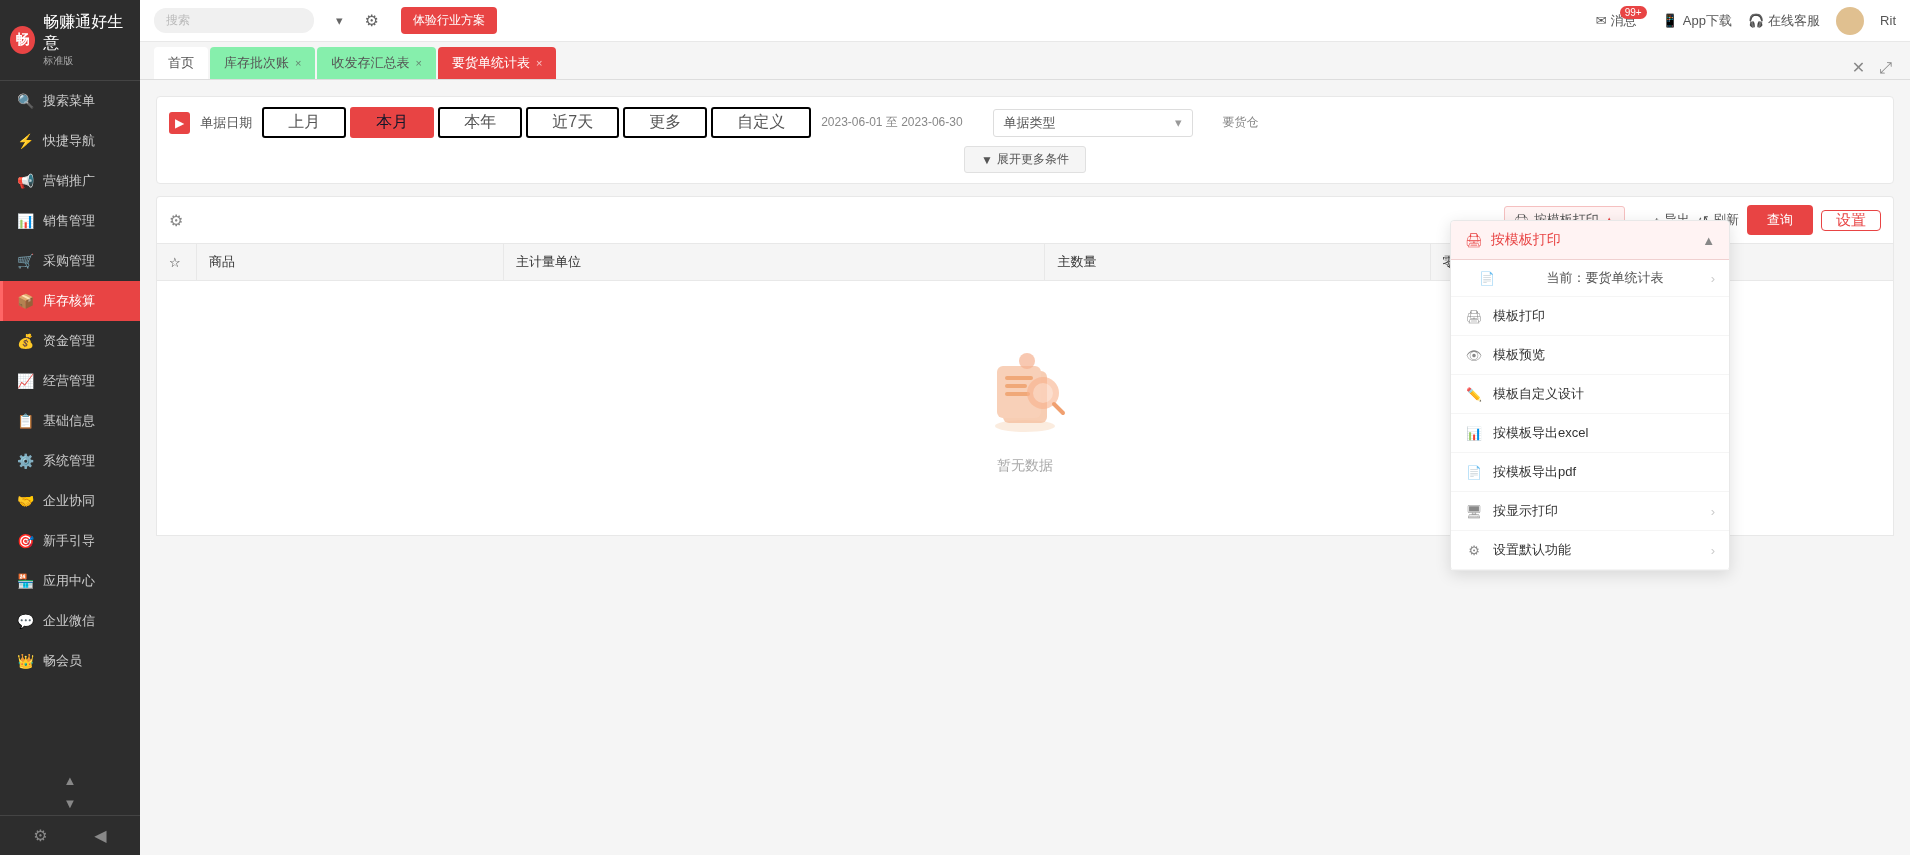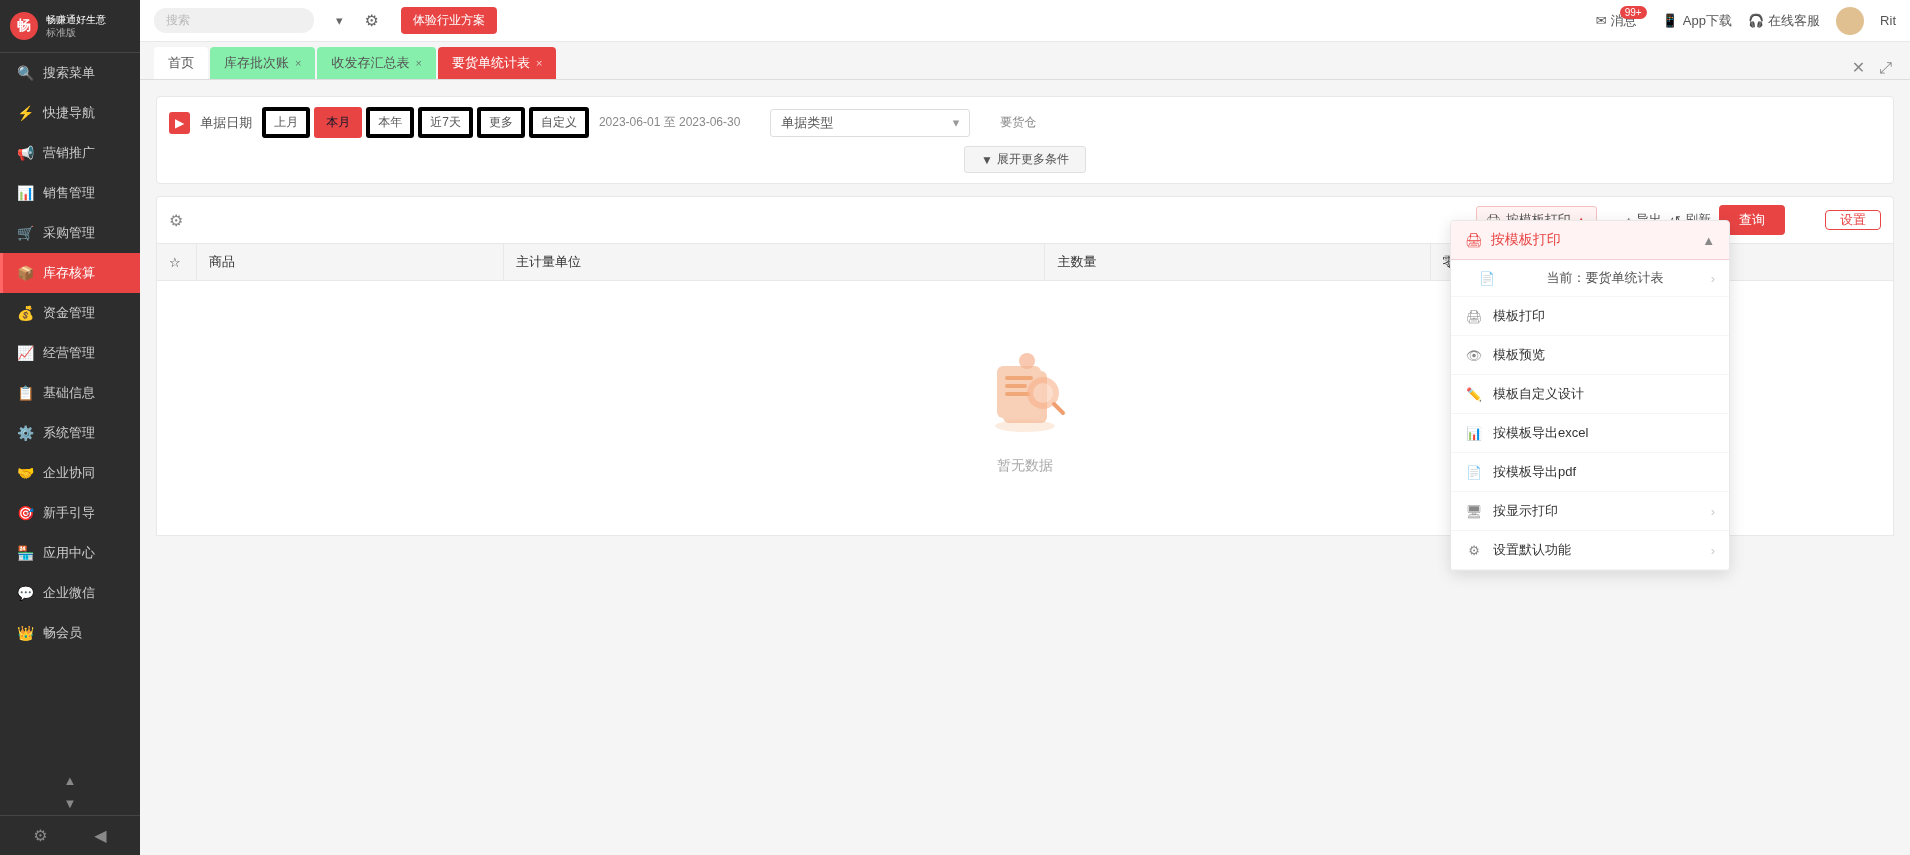--- a/index.html
+++ b/index.html
@@ -22,21 +22,21 @@
       border-bottom: 1px solid #444;
       gap: 8px;
     }
     .logo-icon {
       width: 28px; height: 28px;
       background: #e84444;
       border-radius: 50%;
       display: flex; align-items: center; justify-content: center;
       color: white; font-size: 14px; font-weight: bold;
     }
-    .logo-text { font-size: 10px; color: #fff; line-height: 1.3; }
+    .logo-text { font-size: 16px; color: #fff; line-height: 1.3; }
     .logo-badge { font-size: 10px; color: #aaa; }
 
     .sidebar-nav { flex: 1; overflow-y: auto; }
     .sidebar-item {
       display: flex; align-items: center; gap: 8px;
       padding: 11px 14px;
       cursor: pointer; color: #ccc; font-size: 13px;
       border-left: 3px solid transparent;
     }
     .sidebar-item.active { background: #e84444; color: #fff; border-left-color: #ff6666; }
@@ -131,22 +131,22 @@
       border: 1px solid #e8e8e8;
       border-radius: 4px;
       padding: 10px 12px;
       margin-bottom: 12px;
     }
     .filter-row { display: flex; align-items: center; gap: 10px; flex-wrap: wrap; }
     .filter-label { color: #555; font-size: 13px; white-space: nowrap; }
 
     .date-btns { display: flex; align-items: center; gap: 4px; }
     .date-btn {
-      padding: 3px 8px; font-size: 12px;
-      border: 4px solid #000000; border-radius: 3px;
+      padding: 3px 24px; font-size: 16px;
+      border: 2px solid #000000; border-radius: 3px;
       cursor: pointer; color: #555; background: #fff;
     }
     .date-btn.active { background: #e84444; color: #0f172a; border-color: #e84444; }
     .date-range { font-size: 12px; color: #888; }
 
     .filter-type-select {
       display: flex; align-items: center; gap: 6px;
       border: 1px solid #ddd; border-radius: 3px;
       padding: 4px 10px;
       background: #fff; cursor: pointer;
@@ -192,21 +192,21 @@
 
     .query-btn {
       background: #e84444; color: #fff;
       border: none; border-radius: 4px;
       padding: 6px 20px; font-size: 13px; cursor: pointer;
     }
     .set-btn {
       border: 1px solid #e84444; color: #e84444;
       background: #fff;
       border-radius: 4px;
-      padding: 0 14px; font-size: 13px; cursor: pointer; margin-left: 32px;
+      padding: 0 14px; font-size: 15px; cursor: pointer;
     }
 
     .more-icon { color: #888; cursor: pointer; }
 
     
     .data-table {
       width: 100%;
       border-collapse: collapse;
       background: #fff;
       border: 1px solid #e8e8e8;

